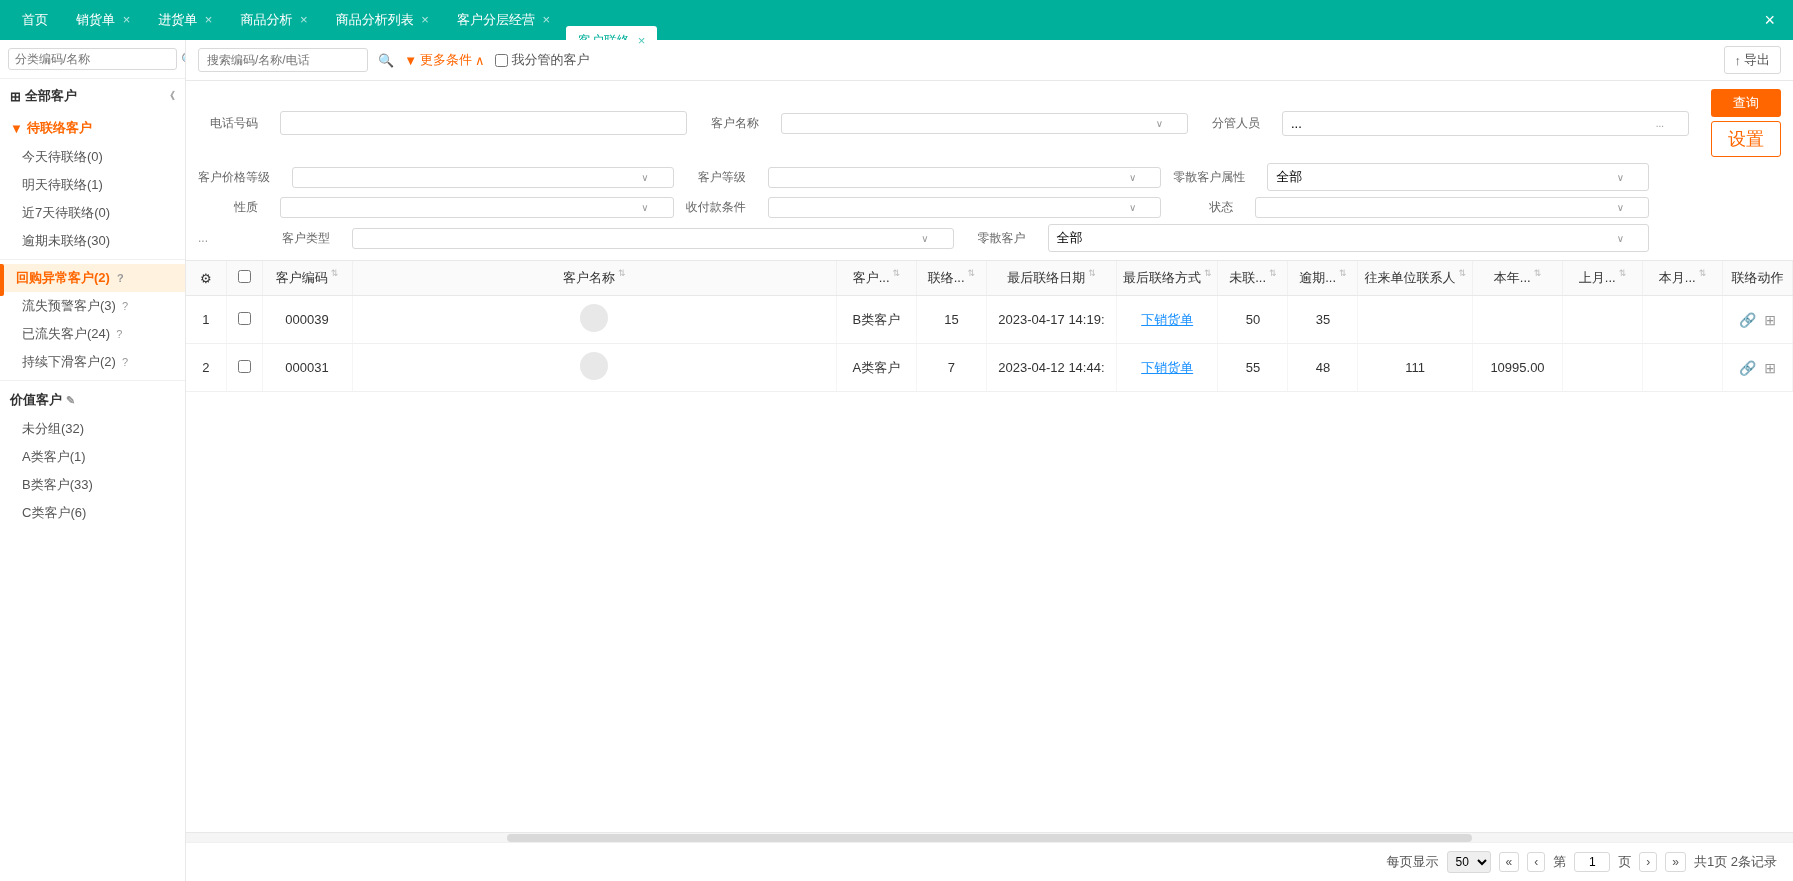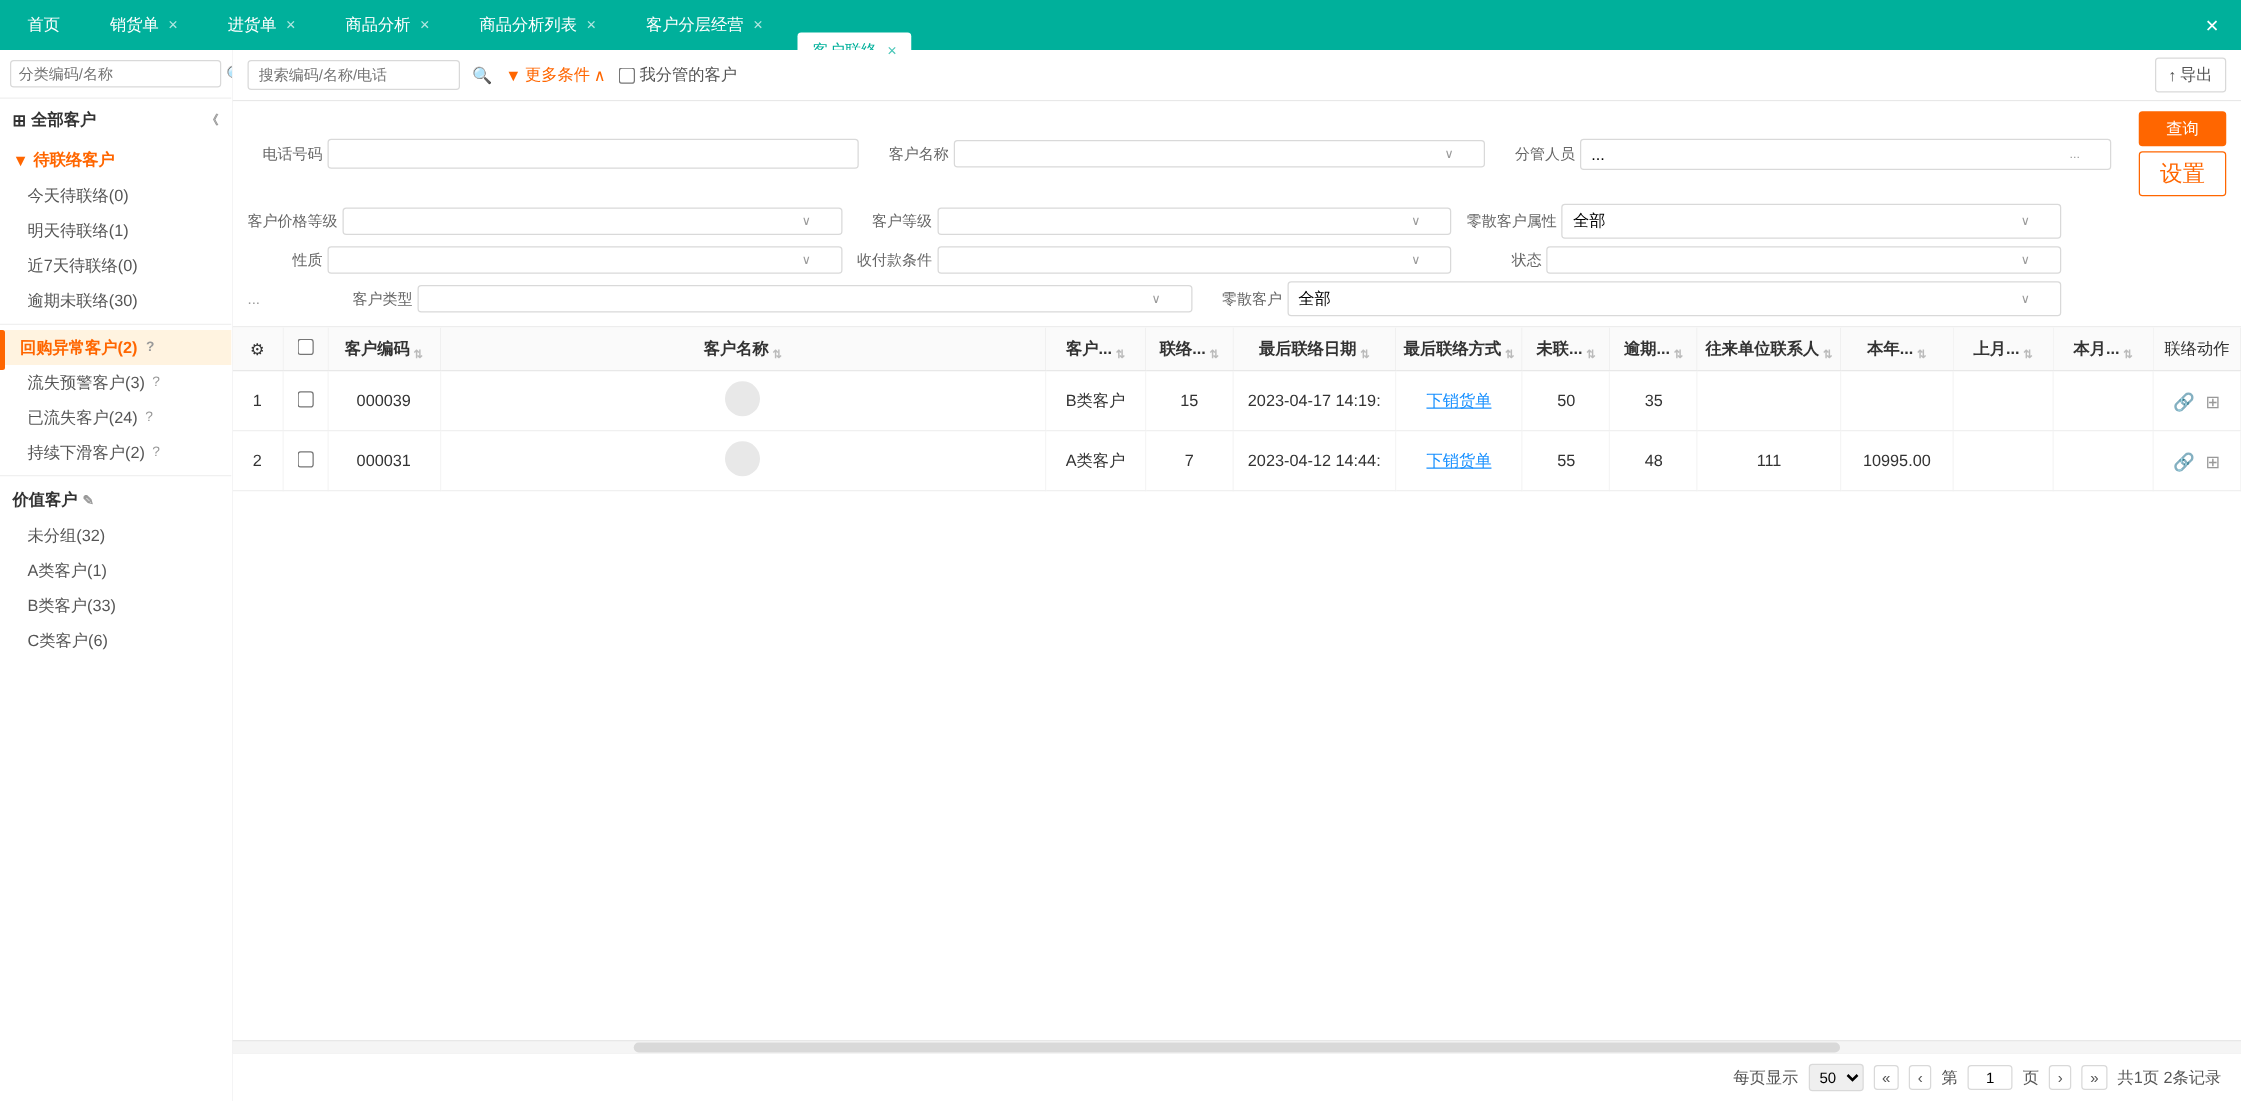--- a/index.html
+++ b/index.html
@@ -1,19 +1,19 @@
 <!DOCTYPE html>
 <html><head>
   <meta charset="utf-8">
   <style>
     * { box-sizing: border-box; margin: 0; padding: 0; font-family: 'Microsoft YaHei', Arial, sans-serif; font-size: 13px; }
     body { background: #f0f2f5; width: 1793px; min-height: 881px; overflow: hidden; }
 
     
-    .top-nav { display: flex; align-items: center; background: #00b09b; height: 40px; padding: 0 10px; gap: 16px; }
+    .top-nav { display: flex; align-items: center; background: #00b09b; height: 40px; padding: 0 10px; gap: 4px; }
     .top-nav .nav-item { color: #fff; padding: 6px 12px; cursor: pointer; border-radius: 3px; white-space: nowrap; font-size: 13px; }
     .top-nav .nav-item.active { background: #fff; color: #00b09b; border-radius: 3px 3px 0 0; margin-top: 42px; }
     .top-nav .nav-item .close-x { margin-left: 4px; opacity: 0.7; }
     .top-nav .spacer { flex: 1; }
     .top-nav .win-close { color: #fff; font-size: 18px; cursor: pointer; padding: 0 8px; }
 
     
     .main-layout { display: flex; height: calc(881px - 40px); }
 
     
@@ -46,21 +46,21 @@
     .toolbar .filter-btn { color: #ff6600; cursor: pointer; display: flex; align-items: center; gap: 3px; font-size: 12px; }
     .toolbar .my-customer { display: flex; align-items: center; gap: 4px; font-size: 12px; color: #555; cursor: pointer; }
     .toolbar .my-customer input[type=checkbox] { cursor: pointer; }
     .toolbar .spacer { flex: 1; }
     .toolbar .export-btn { display: flex; align-items: center; gap: 3px; color: #555; cursor: pointer; font-size: 12px; border: 1px solid #d9d9d9; padding: 4px 10px; border-radius: 3px; }
 
     
     .filter-panel { background: #fff; border-bottom: 1px solid #e8e8e8; padding: 8px 12px; }
     .filter-row { display: flex; align-items: center; gap: 12px; margin-bottom: 6px; }
     .filter-row:last-child { margin-bottom: 0; }
-    .filter-item { display: flex; align-items: center; gap: 4px; flex: 1; }
+    .filter-item { display: flex; align-items: center; gap: 22px; flex: 1; }
     .filter-item label { color: #666; white-space: nowrap; font-size: 12px; min-width: 60px; text-align: right; }
     .filter-item .input-box { flex: 1; border: 1px solid #d9d9d9; border-radius: 3px; padding: 4px 8px; font-size: 12px; outline: none; background: #fff; }
     .filter-item .select-box { flex: 1; border: 1px solid #d9d9d9; border-radius: 3px; padding: 4px 24px 4px 8px; font-size: 12px; outline: none; background: #fff; position: relative; display: flex; align-items: center; justify-content: space-between; cursor: pointer; min-width: 120px; }
     .filter-item .select-box .arrow { color: #999; font-size: 10px; }
     .filter-actions { display: flex; flex-direction: column; gap: 4px; margin-left: 10px; }
     .btn-query { background: #ff6600; color: #fff; border: none; border-radius: 3px; padding: 5px 16px; cursor: pointer; font-size: 13px; white-space: nowrap; }
     .btn-set { background: #fff; color: #ff6600; border: 1px solid #ff6600; border-radius: 3px; padding: 5px 16px; cursor: pointer; font-size: 18px; white-space: nowrap; }
 
     
     .tooltip-box { position: relative; background: #fff; border: 1px solid #e8e8e8; border-radius: 3px; padding: 6px 12px; color: #666; font-size: 12px; margin: 0 0 0 186px; box-shadow: 0 2px 6px rgba(0,0,0,0.1); z-index: 10; max-width: 320px; white-space: nowrap; }
@@ -93,21 +93,21 @@
     
     .pagination { display: flex; align-items: center; justify-content: flex-end; padding: 8px 16px; background: #fff; border-top: 1px solid #f0f0f0; gap: 8px; font-size: 12px; color: #555; }
     .pagination .page-size-select { border: 1px solid #d9d9d9; border-radius: 3px; padding: 2px 4px; font-size: 12px; }
     .pagination .page-btn { border: 1px solid #d9d9d9; background: #fff; border-radius: 3px; padding: 2px 6px; cursor: pointer; color: #555; font-size: 12px; }
     .pagination .page-input { border: 1px solid #d9d9d9; border-radius: 3px; padding: 2px 4px; width: 36px; text-align: center; font-size: 12px; }
 
     
     .bottom-scroll { height: 10px; background: #f5f5f5; border-top: 1px solid #e8e8e8; position: relative; }
     .bottom-scroll-bar { height: 8px; background: #d9d9d9; border-radius: 4px; width: 60%; position: absolute; left: 20%; top: 1px; cursor: pointer; }
 
-    .th-with-sort { display: flex; align-items: flex-end; justify-content: center; gap: 3px; font-weight: bold; }
+    .th-with-sort { display: flex; align-items: flex-start; justify-content: center; gap: 3px; }
     .sort-icon { color: #bbb; font-size: 9px; display: flex; flex-direction: column; gap: 0; line-height: 1; }
 
     .settings-icon-cell { display: flex; align-items: center; justify-content: center; }
   </style>
 </head>
 <body>
 
 <div class="top-nav">
   <div class="nav-item">首页</div>
   <div class="nav-item">

